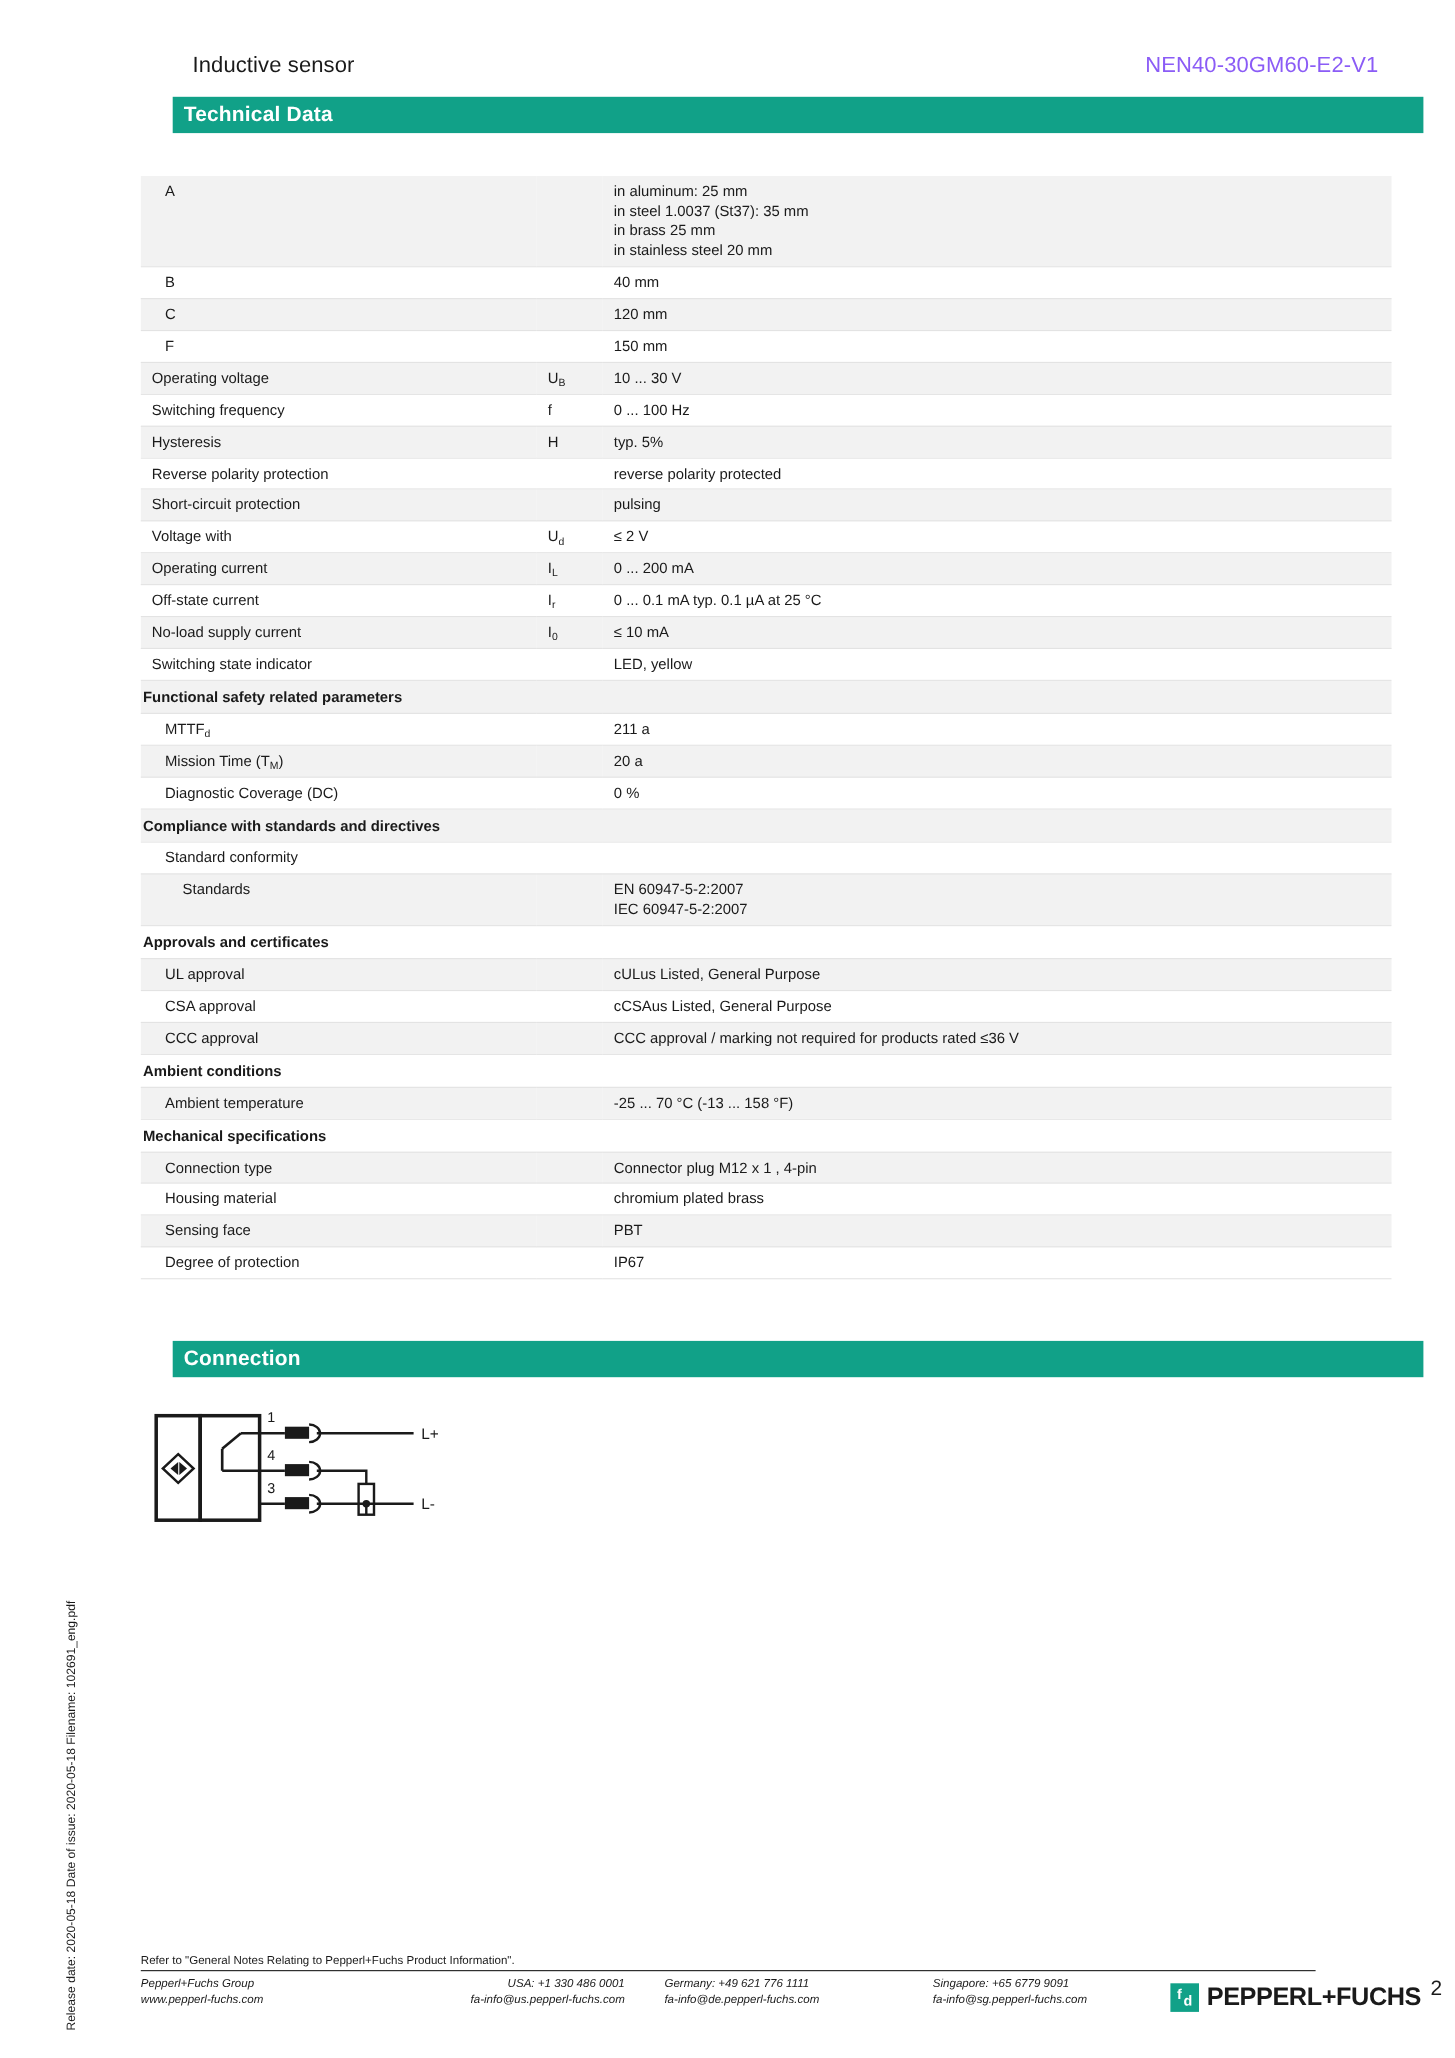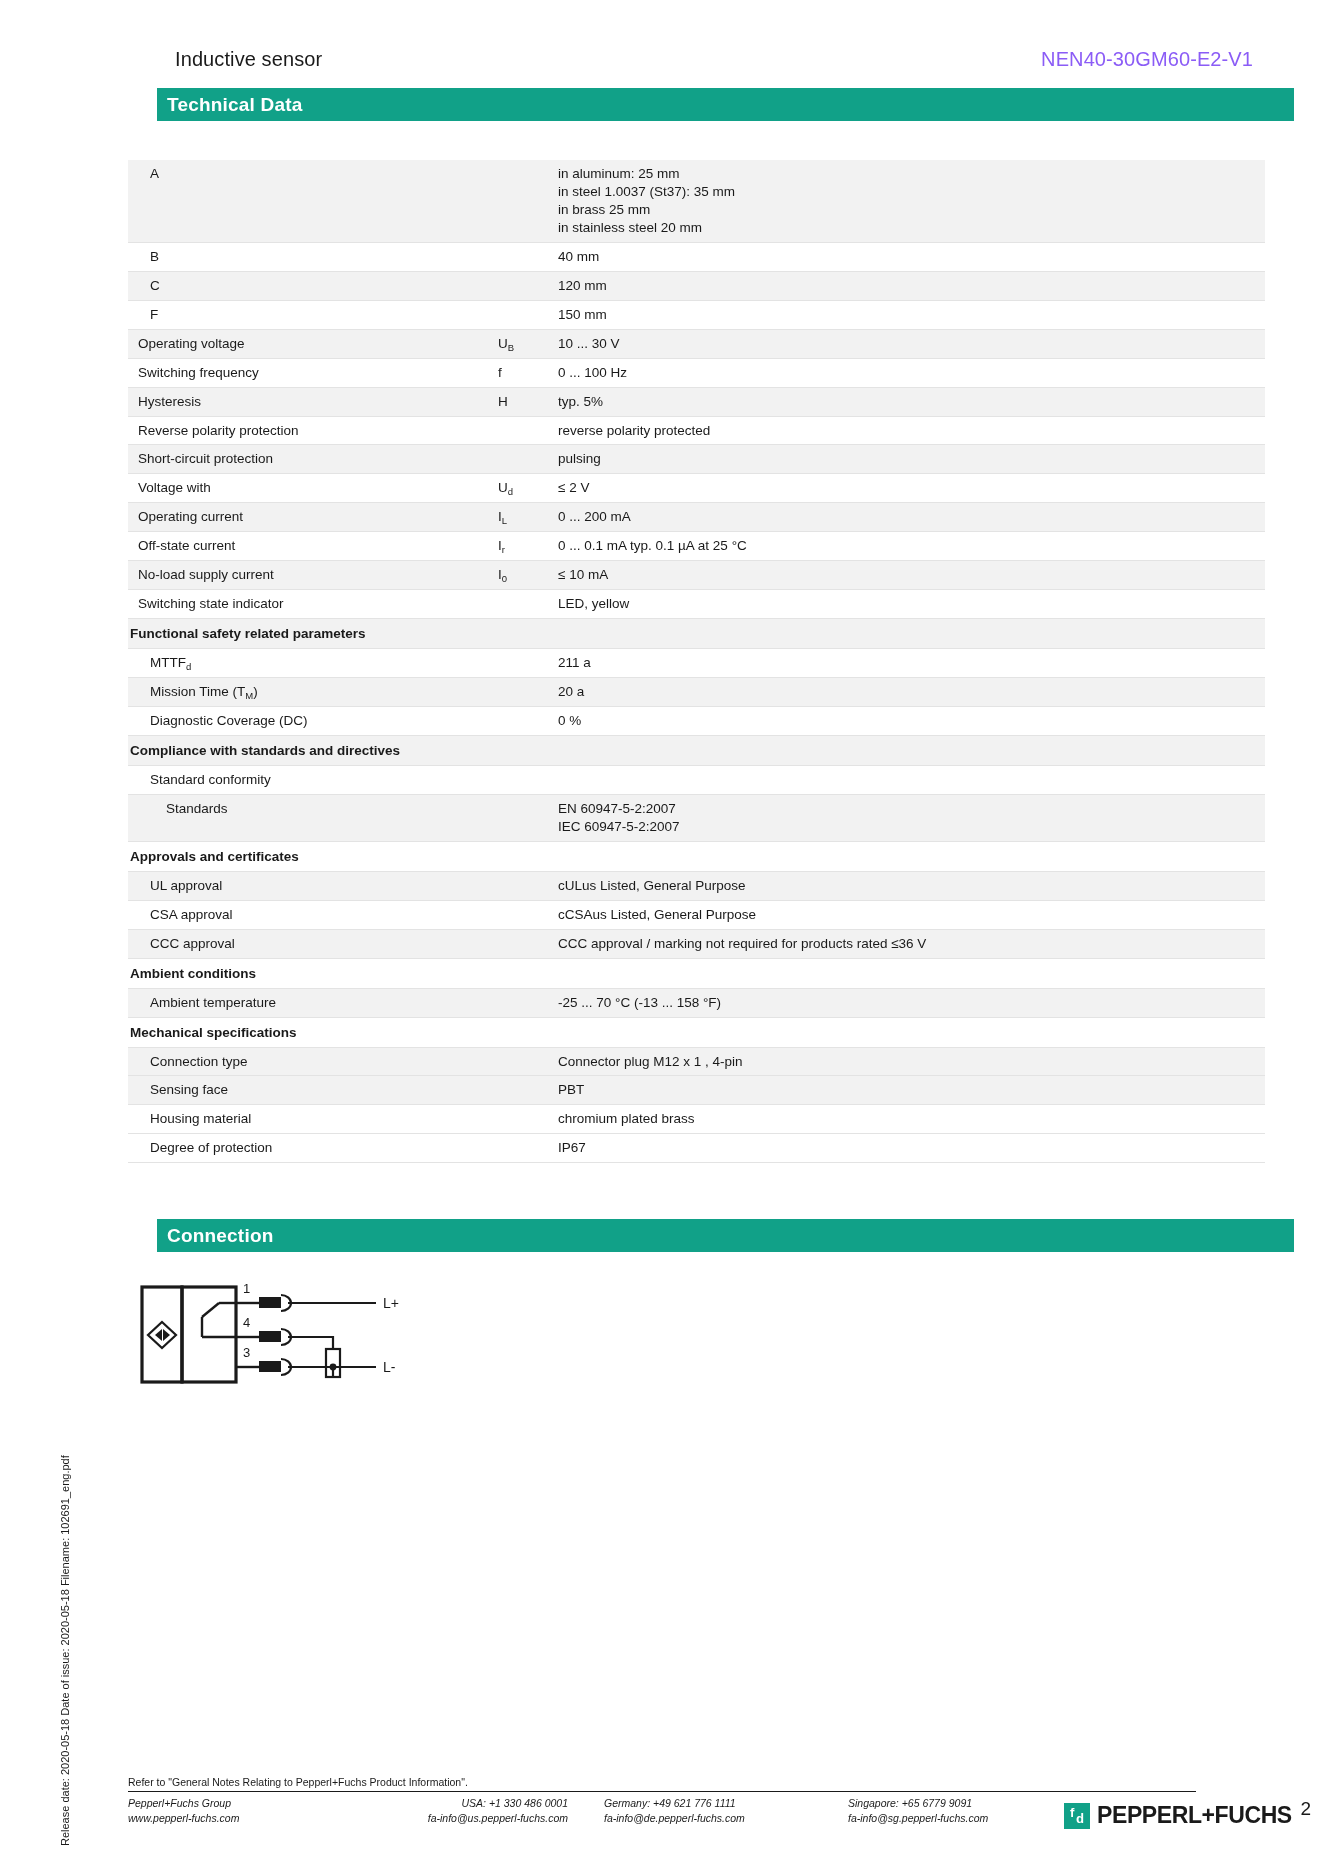--- a/index.html
+++ b/index.html
@@ -328,29 +328,29 @@
         <td class="col-value multiline">-25 ... 70 °C (-13 ... 158 °F)</td>
       </tr>
       <tr class="group-row row-plain">
         <td colspan="3">Mechanical specifications</td>
       </tr>
       <tr class="row row-shade">
         <td class="col-label indent-1">Connection type</td>
         <td class="col-symbol"></td>
         <td class="col-value multiline">Connector plug M12 x 1 , 4-pin</td>
       </tr>
+      <tr class="row row-plain">
+        <td class="col-label indent-1">Housing material</td>
+        <td class="col-symbol"></td>
+        <td class="col-value multiline">chromium plated brass</td>
+      </tr>
       <tr class="row row-shade">
         <td class="col-label indent-1">Sensing face</td>
         <td class="col-symbol"></td>
         <td class="col-value multiline">PBT</td>
-      </tr>
-      <tr class="row row-plain">
-        <td class="col-label indent-1">Housing material</td>
-        <td class="col-symbol"></td>
-        <td class="col-value multiline">chromium plated brass</td>
       </tr>
       <tr class="row row-plain">
         <td class="col-label indent-1">Degree of protection</td>
         <td class="col-symbol"></td>
         <td class="col-value multiline">IP67</td>
       </tr>
     </tbody>
 </table>
 
 <div class="section-bar" style="top:1219px;">

